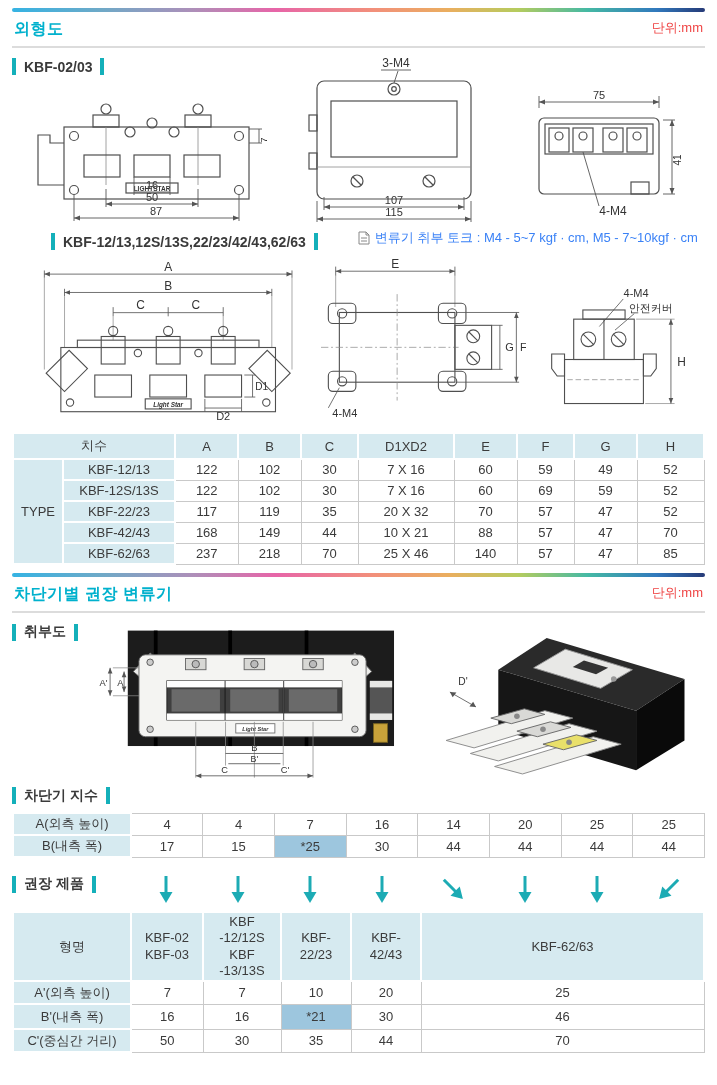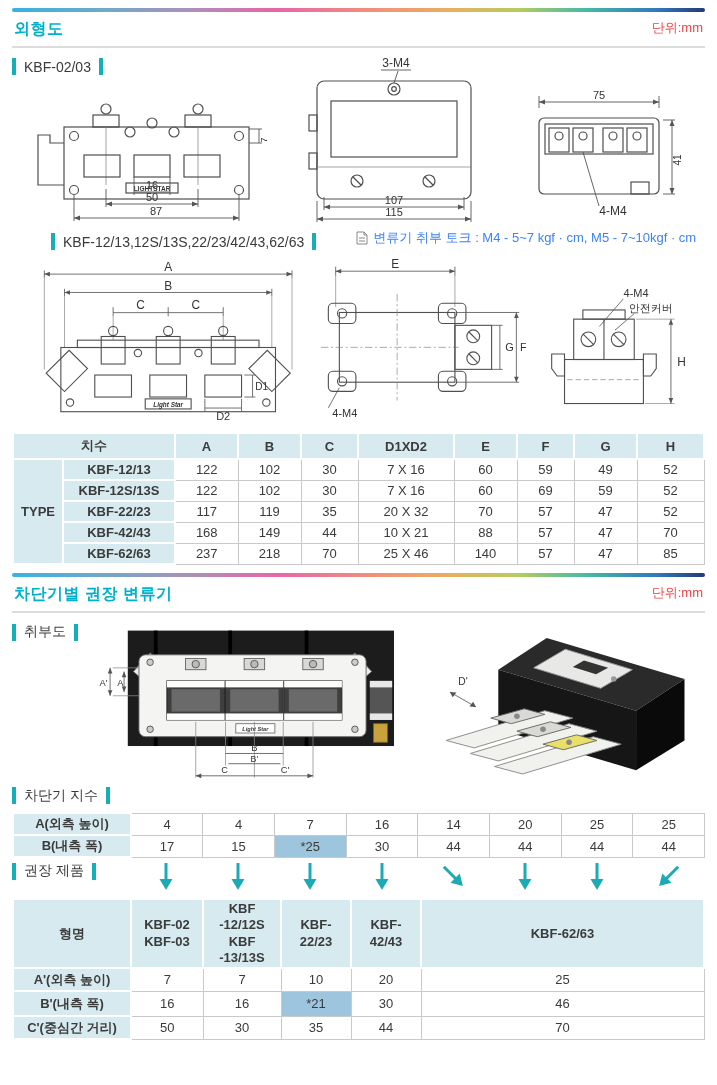--- a/index.html
+++ b/index.html
@@ -7,38 +7,38 @@
   .page{width:717px;height:1085px;position:relative;background:#fff;overflow:hidden;}
   .inner{padding:0 12px;}
   .rainbow{height:4px;margin-top:8px;border-radius:2px;
     background:linear-gradient(90deg,#35b3e3 0%,#6fa9c7 13%,#ad8fb9 26%,#e765a8 38%,#f28f7b 52%,#eaae5f 63%,#b5cc5e 73%,#45b9a4 83%,#3179bd 93%,#263a77 100%);}
   .sec-head{display:flex;justify-content:space-between;align-items:flex-start;
     padding:7px 2px 6px 2px;border-bottom:2px solid #dcdcdc;}
   .sec-title{color:#00b1cd;font-weight:bold;font-size:16px;letter-spacing:.5px;}
   .unit{font-size:13px;color:#ef4444;}
   .tag{display:inline-flex;align-items:center;margin:10px 0 2px 0;}
   .tag .bar{width:4px;height:17px;background:#14b0ba;}
-  .tag .txt{font-weight:normal;font-size:14px;color:#3a3a3a;margin:0 8px;}
+  .tag .txt{font-weight:bold;font-size:14px;color:#3a3a3a;margin:0 8px;}
   .note{display:inline-flex;align-items:center;font-size:13px;color:#3b82f6;}
   .note svg{margin-right:5px;}
   .row2head{display:flex;align-items:center;margin-left:39px;}
   .row2head .note{margin-left:40px;}
   .draw-row{display:flex;align-items:flex-end;justify-content:space-between;padding:2px 14px 0 14px;}
   svg text{font-family:"Liberation Sans","DejaVu Sans",sans-serif;fill:#333;}
   .ln{stroke:#4f4f4f;fill:none;stroke-width:1.2;}
   .thin{stroke:#8a8a8a;fill:none;stroke-width:.8;}
   .dim{stroke:#555;fill:none;stroke-width:.9;}
   table.t{border-collapse:collapse;table-layout:fixed;width:693px;font-size:13px;margin:4px 0 0 0;}
   table.t td{border:1px solid #c9c9c9;text-align:center;padding:1px 2px;}
-  table.t td.lab{background:#d6eaf0;border:2px solid #fff;font-weight:bold;color:#3b3b3b;}
+  table.t td.lab{background:#d6eaf0;border:2px solid #fff;font-weight:normal;color:#3b3b3b;}
   table.t td.val{background:#fff;color:#3b3b3b;}
   td.hl{background:#9dc6de !important;}
   .pre{white-space:pre-line;line-height:1.25;}
   .mount-row{display:flex;align-items:flex-start;margin:-20px 0 0 86px;height:152px;}
-  .arrow-band{position:relative;height:36px;}
+  .arrow-band{position:relative;height:36px;margin-top:13px;}
   .arrow-band .tag{position:absolute;left:0;top:4px;margin:0;}
   .arrows{display:flex;margin-left:118px;height:36px;}
   .arrows .acell{flex:1;display:flex;align-items:center;justify-content:center;}
   .arrows svg{display:block;}
   .ar-dr{transform:rotate(-45deg);}
   .ar-dl{transform:rotate(45deg);}
 </style>
 </head>
 <body>
 

